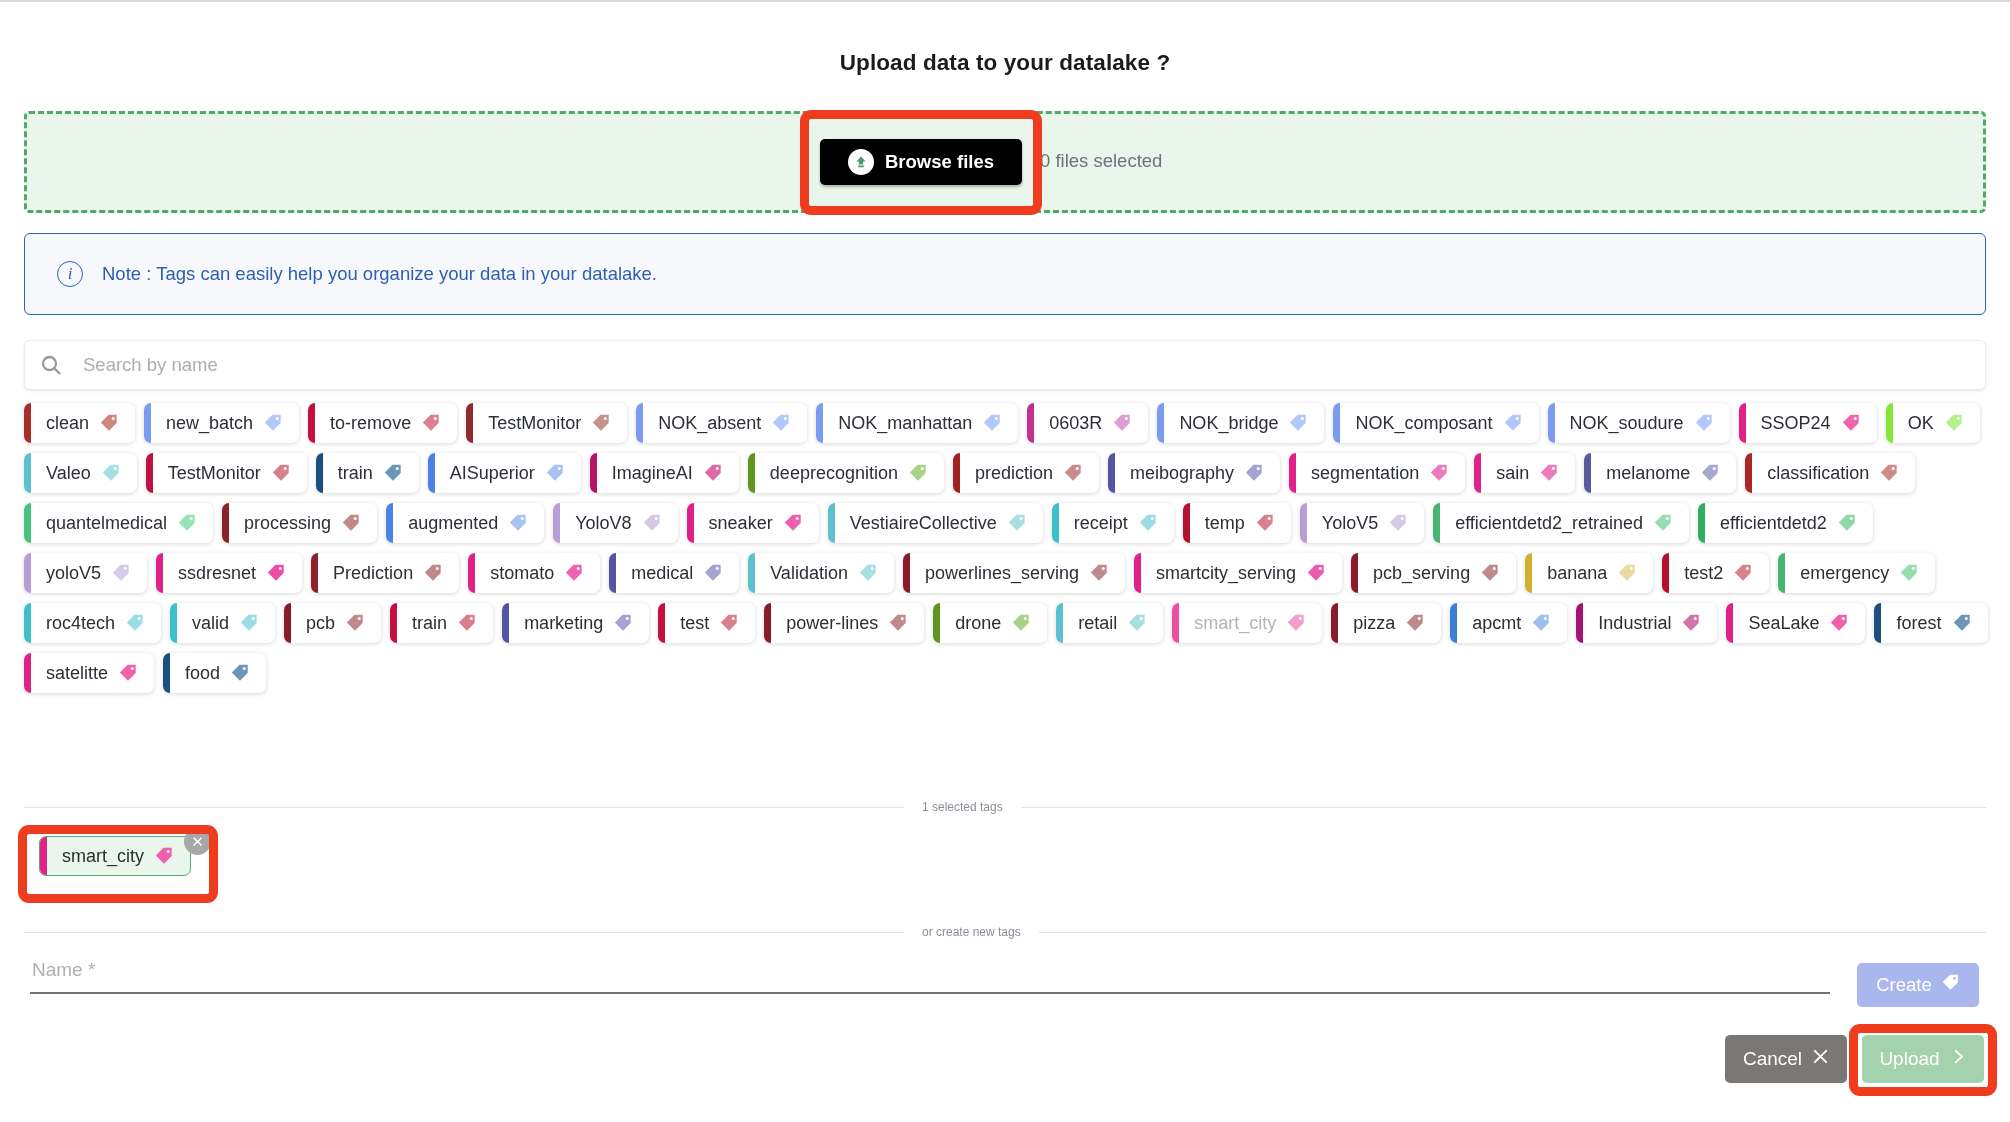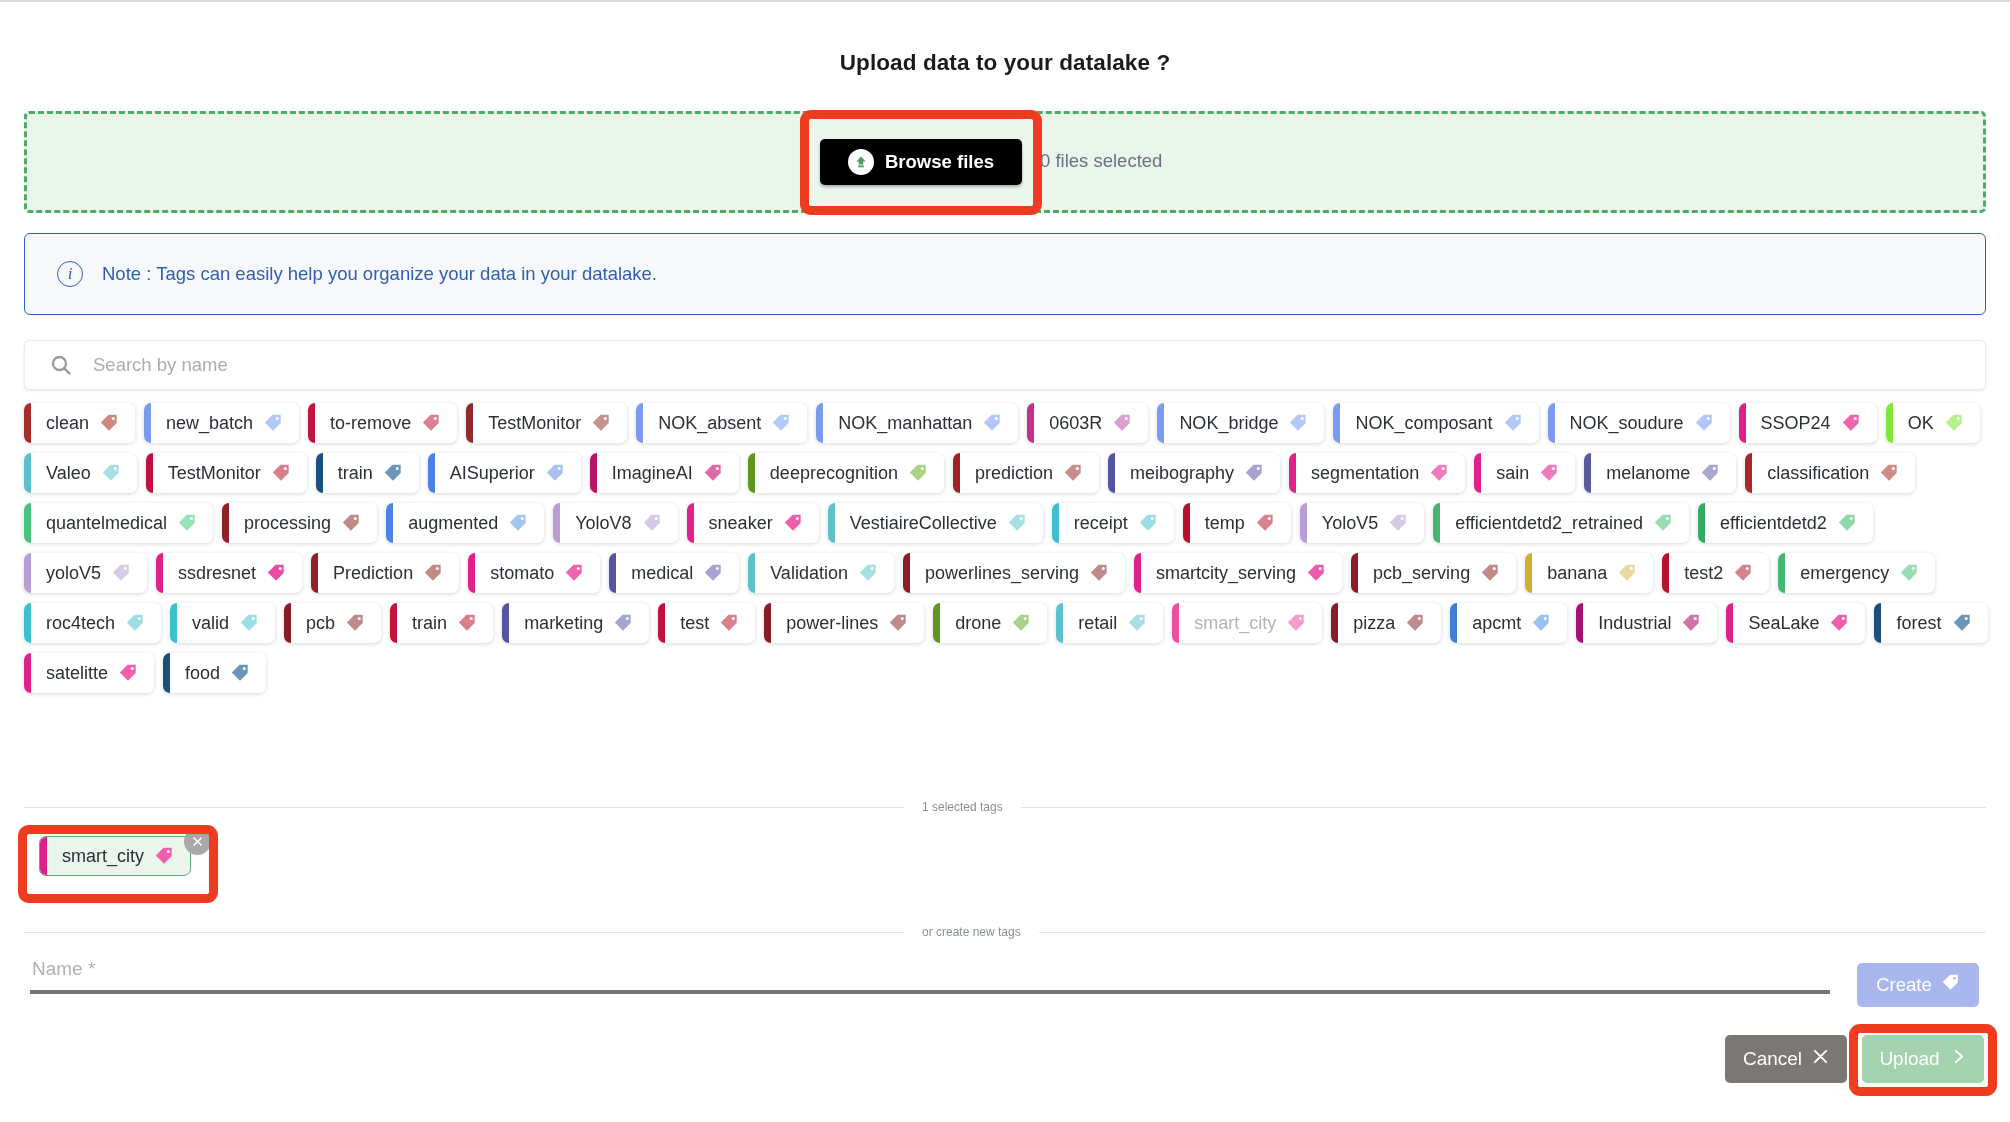--- a/index.html
+++ b/index.html
@@ -79,21 +79,21 @@
   .note-text { font-size: 18.5px; color: #2f5fb0; }
 
   
   .search-bar {
     position: absolute; left: 24px; top: 340px;
     width: 1962px; height: 50px;
     background: #ffffff;
     border: 1px solid #ececec;
     border-radius: 6px;
     box-shadow: 0 1px 3px rgba(0,0,0,.10);
-    display: flex; align-items: center; padding-left: 24px; gap: 18px;
+    display: flex; align-items: center; padding-left: 14px; gap: 18px;
   }
   .search-bar svg { display:block; flex:0 0 auto; }
   .search-input {
     border: none; outline: none; background: transparent;
     font-size: 18.5px; color: #2b2b2b; width: 600px;
     font-family: "Liberation Sans", sans-serif;
   }
   .search-input::placeholder { color: #adadad; }
 
   
@@ -159,21 +159,21 @@
     background: #a8a8a8; color: #ffffff;
     display: flex; align-items: center; justify-content: center;
     font-size: 15px; cursor: pointer; z-index: 4;
     font-family: "Liberation Sans", sans-serif;
   }
 
   
   .name-field {
     position: absolute; left: 30px; top: 948px;
     width: 1800px; height: 46px;
-    border: none; border-bottom: 4px solid #737373;
+    border: none; border-bottom: 2px solid #737373;
     background: transparent;
     font-size: 19px; color: #333;
     outline: none;
     font-family: "Liberation Sans", sans-serif;
   }
   .name-field::placeholder { color: #b0b0b0; }
   .create-btn {
     position: absolute; left: 1857px; top: 963px;
     width: 122px; height: 44px;
     background: #aab6ee; border: none; border-radius: 5px;

